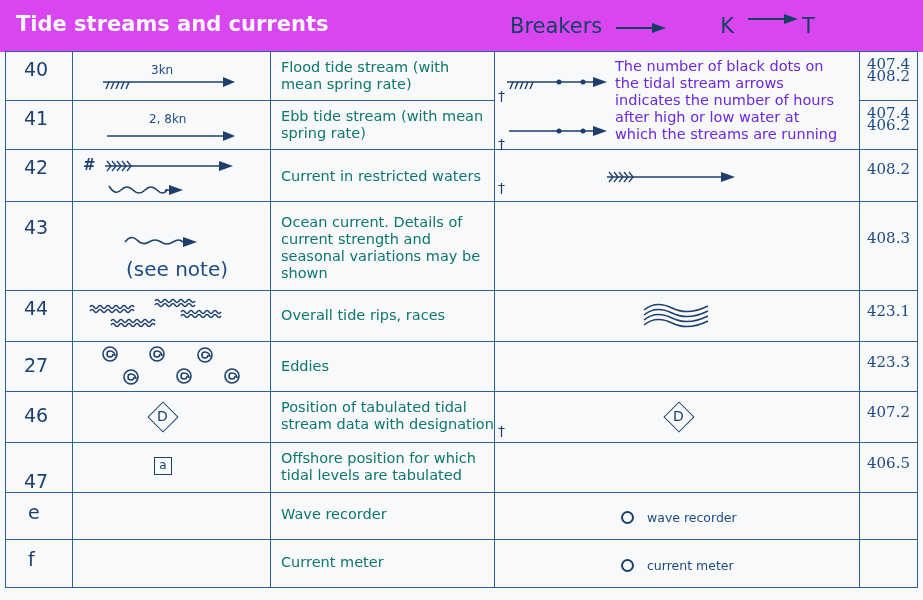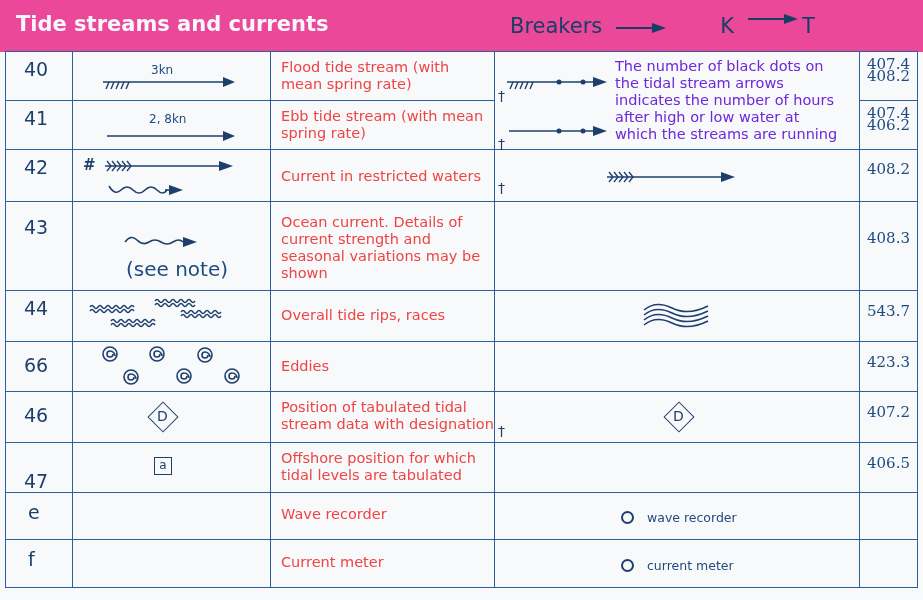--- a/index.html
+++ b/index.html
@@ -1,25 +1,25 @@
 <!DOCTYPE html>
 <html><head>
 <meta charset="utf-8">
 <style>
   html,body{margin:0;padding:0;}
   body{width:923px;height:600px;background:#f7f9fb;font-family:"DejaVu Sans","Liberation Sans",sans-serif;color:#1f4a80;overflow:hidden;position:relative;}
-  .header{position:absolute;left:0;top:0;width:923px;height:52px;background:#ec4899;}
+  .header{position:absolute;left:0;top:0;width:923px;height:52px;background:#d946ef;}
   .title{position:absolute;left:16px;top:12px;font-size:21px;font-weight:bold;color:#f4f8fb;letter-spacing:0px;}
   .hdr-right{position:absolute;left:510px;top:14px;font-size:21px;color:#163f66;display:flex;align-items:flex-end;}
   .hdr-right .arr{display:inline-block;margin:0 4px 0 14px;}
   .hdr-right .lbl2{margin-left:18px;}
   table{position:absolute;left:5px;top:51px;border-collapse:collapse;width:912px;table-layout:fixed;}
   td{border:1.5px solid #2d5f98;padding:0;vertical-align:top;position:relative;}
   .num{font-size:19px;color:#1e3f6c;padding-left:18px;padding-top:6px;}
-  .desc{font-size:14.5px;color:#ef4444;line-height:17px;padding:7px 0 0 10px;}
+  .desc{font-size:14.5px;color:#0f766e;line-height:17px;padding:7px 0 0 10px;}
   .ref{font-size:15px;color:#1f4a80;text-align:center;font-family:"DejaVu Serif",serif;line-height:12px;padding-top:6px;}
   .sym{position:relative;}
   .note{position:absolute;left:120px;top:6px;font-size:14.5px;line-height:17px;color:#6d28d9;width:230px;}
   .dag{position:absolute;font-size:14px;color:#1e3f6c;}
   .legend-item{position:absolute;font-size:12.5px;color:#1f4a80;display:flex;align-items:center;}
   .legend-item .circ{width:9px;height:9px;border:2px solid #1e3f6c;border-radius:50%;margin-right:13px;}
   svg{position:absolute;overflow:visible;}
   .lbl-small{position:absolute;font-size:12px;color:#1f4a80;}
 </style>
 </head>
@@ -184,25 +184,25 @@
     <td class="sym">
       <svg style="left:147px;top:11px" width="70" height="30" viewBox="0 0 70 30">
         <g stroke="#1e3f6c" stroke-width="1.5" fill="none">
           <path d="M2,8 Q14,-2 30,6 T66,4"></path>
           <path d="M2,13 Q14,3 30,11 T66,9"></path>
           <path d="M2,18 Q14,8 30,16 T66,14"></path>
           <path d="M2,23 Q14,13 30,21 T66,19"></path>
         </g>
       </svg>
     </td>
-    <td class="ref" style="padding-top:14px">543.7</td>
+    <td class="ref" style="padding-top:14px">423.1</td>
   </tr>
 
   <tr style="height:50px">
-    <td class="num" style="padding-top:12px">66</td>
+    <td class="num" style="padding-top:12px">27</td>
     <td class="sym">
       <svg style="left:0;top:0" width="198" height="50" viewBox="0 0 198 50">
         <defs>
           <g id="sp">
                 <circle r="7" stroke="#1e3f6c" stroke-width="1.6" fill="none"></circle>
                 <path d="M0,0 m3,0 a3,3 0 1 1 -3,-3 a5,5 0 0 1 5,5" stroke="#1e3f6c" stroke-width="1.6" fill="none"></path>
               </g>
         </defs>
         <use href="#sp" x="37" y="12"></use>
             <use href="#sp" x="84" y="12"></use>

